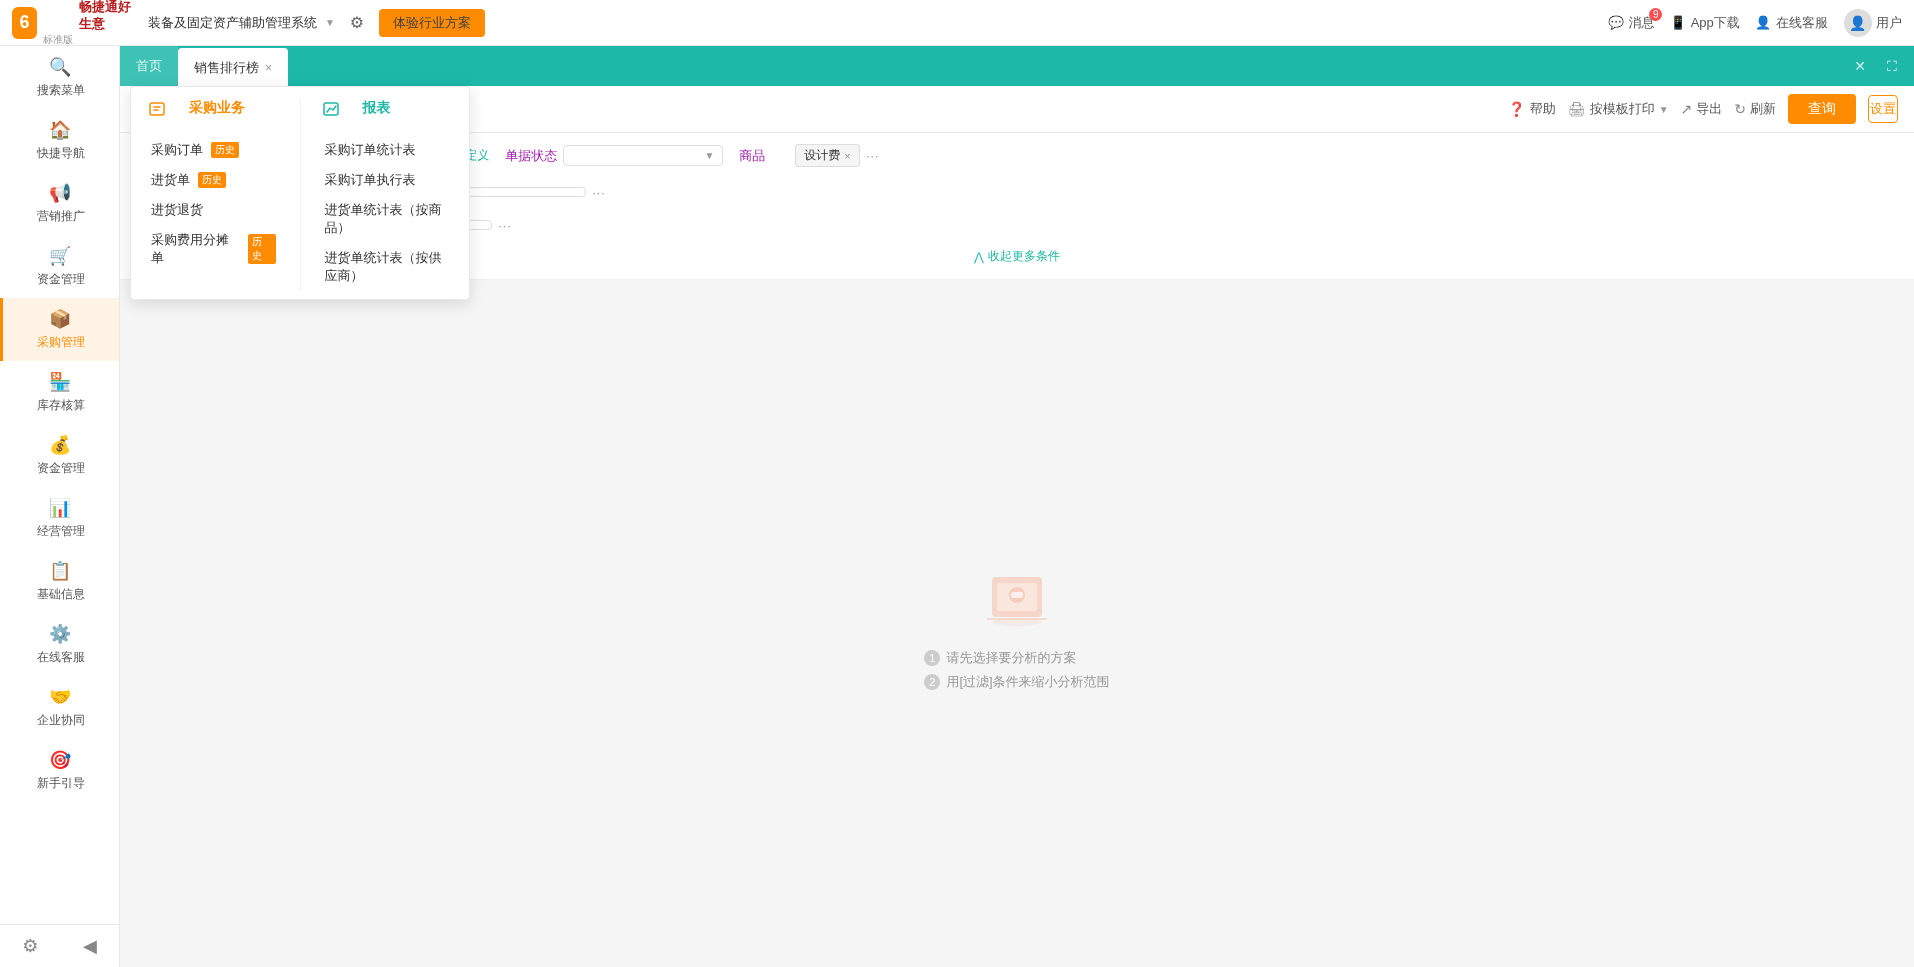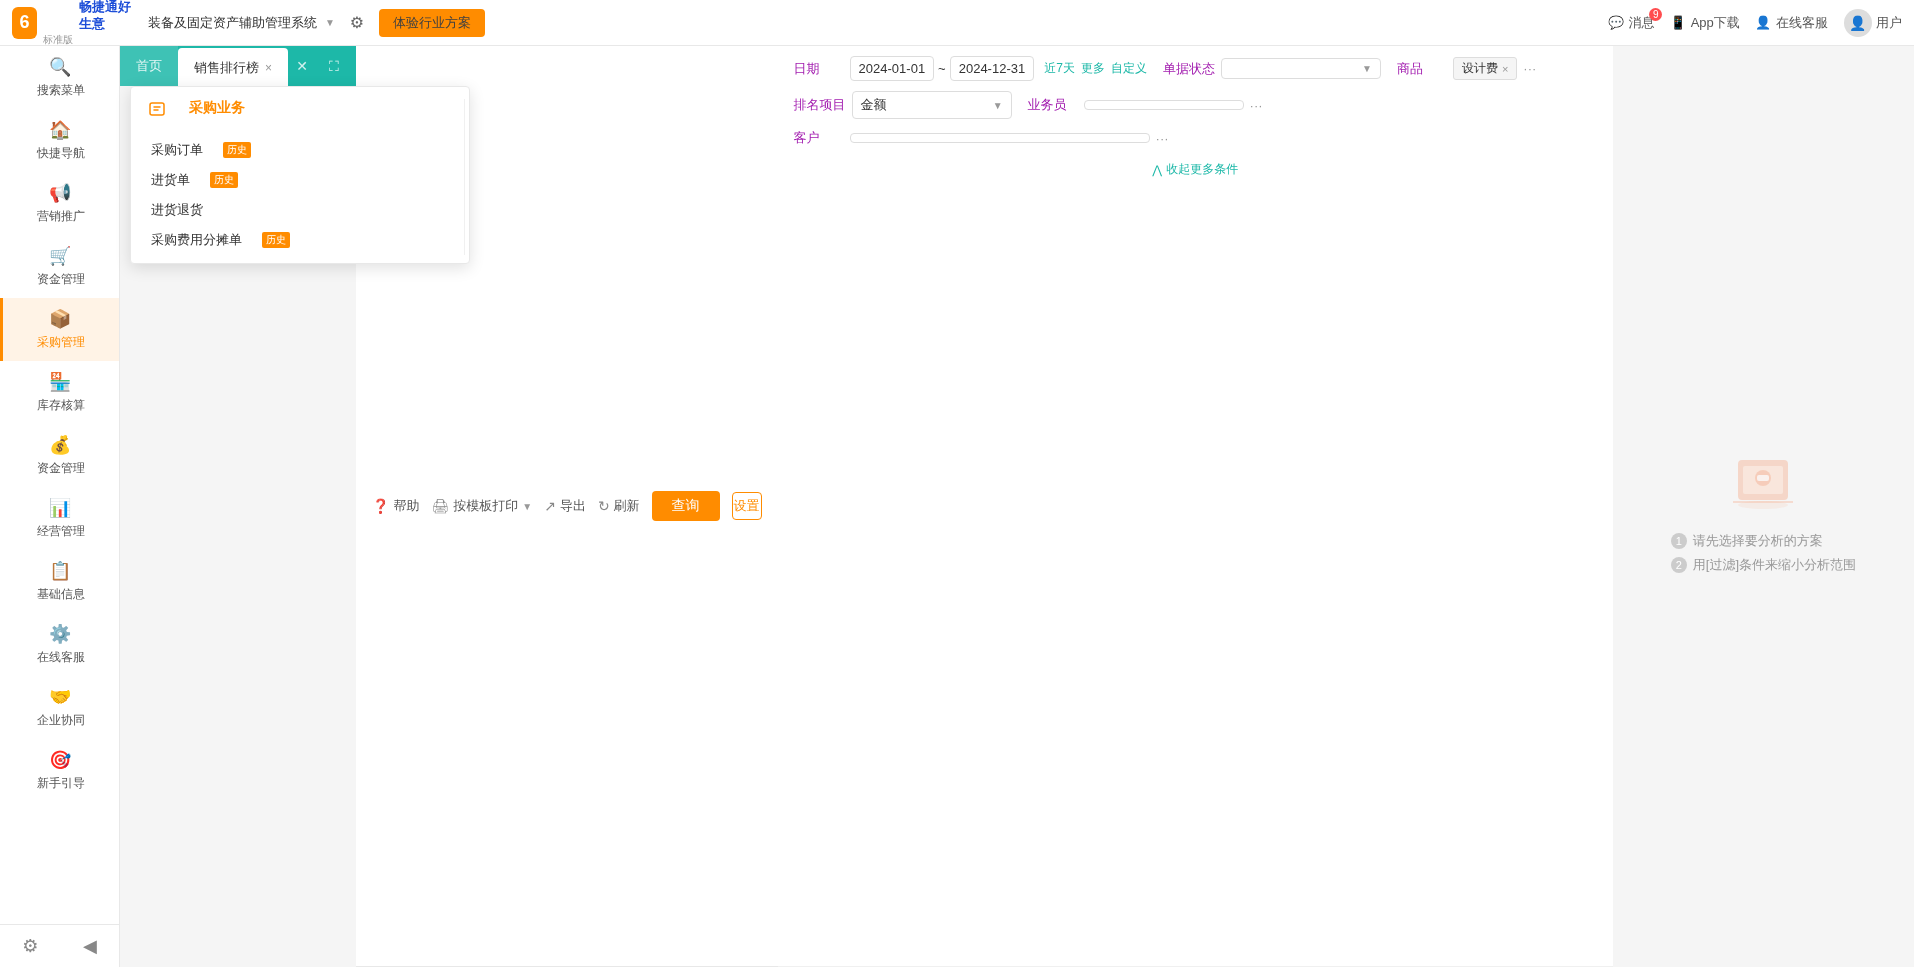--- a/index.html
+++ b/index.html
@@ -32,21 +32,21 @@
       justify-content: center;
       color: #fff;
       font-size: 18px;
       font-weight: bold;
     }
     .logo-text {
       font-size: 11px;
       color: #666;
       line-height: 1.3;
     }
-    .logo-text .main { color: #1d4ed8; font-weight: bold; font-size: 13px; margin-left: 36px; }
+    .logo-text .main { color: #b91c1c; font-weight: bold; font-size: 13px; margin-left: 36px; }
     .logo-text .sub { color: #999; font-size: 10px; }
     .header-center {
       flex: 1;
       display: flex;
       align-items: center;
       gap: 8px;
       padding-left: 16px;
     }
     .system-title {
       font-size: 13px;
@@ -147,21 +147,21 @@
       border-top: 1px solid #e8e8e8;
       display: flex;
       justify-content: space-around;
       padding: 10px 0;
     }
 
     
     .content-area {
       flex: 1;
       display: flex;
-      flex-direction: row;
+      flex-direction: column;
       overflow: hidden;
     }
 
     
     .tab-bar {
       background: #1db8a8;
       display: flex;
       align-items: center;
       height: 40px;
       padding: 0 0;
@@ -395,21 +395,21 @@
       color: #1db8a8;
     }
     .col-divider {
       width: 1px;
       background: #f0f0f0;
       margin: 0 4px;
     }
     .dropdown-item {
       display: flex;
       align-items: center;
-      gap: 20px;
+      gap: 8px;
       padding: 6px 4px;
       cursor: pointer;
       font-size: 13px;
       color: #333;
     }
     .history-tag {
       background: #ff8c00;
       color: #fff;
       font-size: 10px;
       padding: 1px 4px;
@@ -687,14 +687,37 @@
         <span>进货退货</span>
       </div>
       <div class="dropdown-item">
         <span>采购费用分摊单</span>
         <span class="history-tag">历史</span>
       </div>
     </div>
 
     <div class="col-divider"></div>
 
+    <div class="dropdown-col">
+      <div class="dropdown-col-header reports">
+        <span class="col-header-icon">
+          <svg width="18" height="18" viewBox="0 0 18 18" fill="none" xmlns="http://www.w3.org/2000/svg">
+            <rect x="2" y="3" width="14" height="12" rx="2" stroke="#1db8a8" stroke-width="1.5" fill="none"></rect>
+            <path d="M5 12l3-4 3 2 3-4" stroke="#1db8a8" stroke-width="1.5" stroke-linecap="round" stroke-linejoin="round"></path>
+          </svg>
+        </span>
+        <span>报表</span>
+      </div>
+      <div class="dropdown-item">
+        <span>采购订单统计表</span>
+      </div>
+      <div class="dropdown-item">
+        <span>采购订单执行表</span>
+      </div>
+      <div class="dropdown-item">
+        <span>进货单统计表（按商品）</span>
+      </div>
+      <div class="dropdown-item">
+        <span>进货单统计表（按供应商）</span>
+      </div>
+    </div>
   </div>
 </div>
 
 </body></html>

